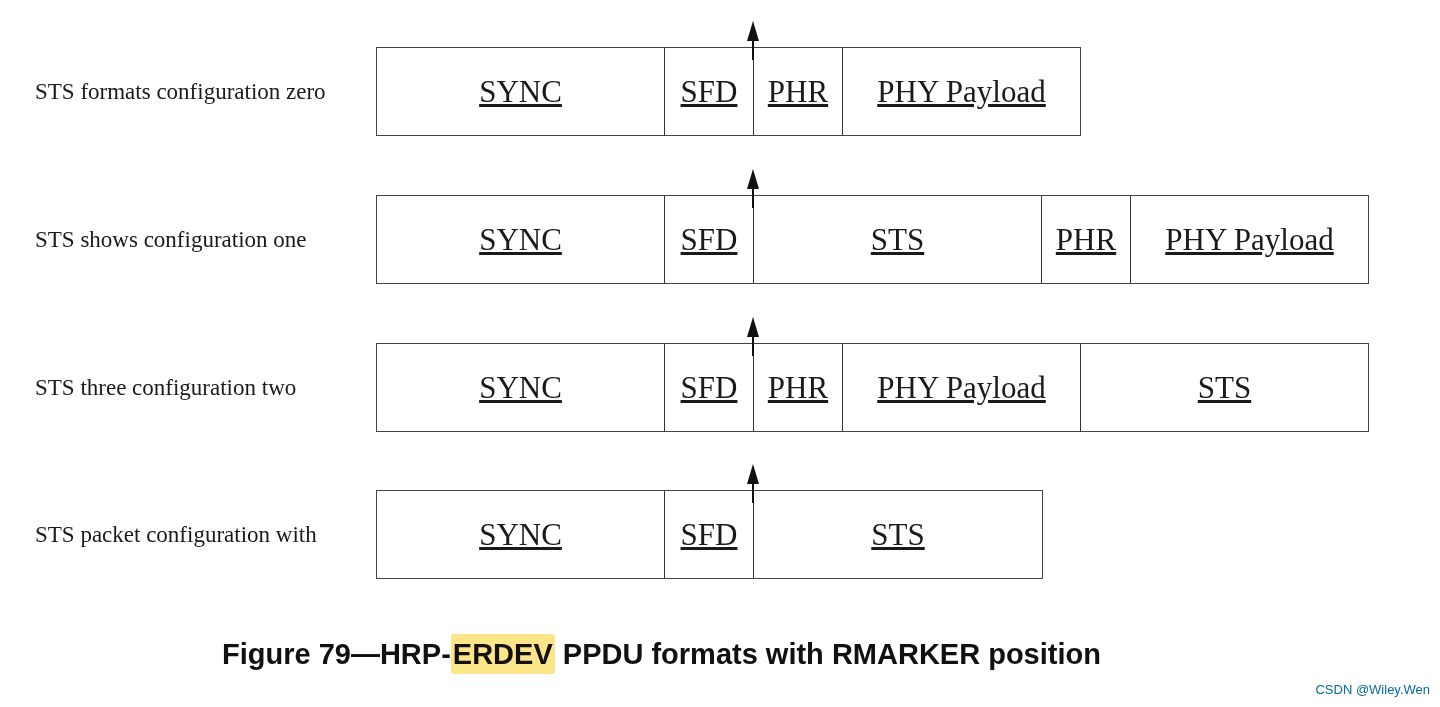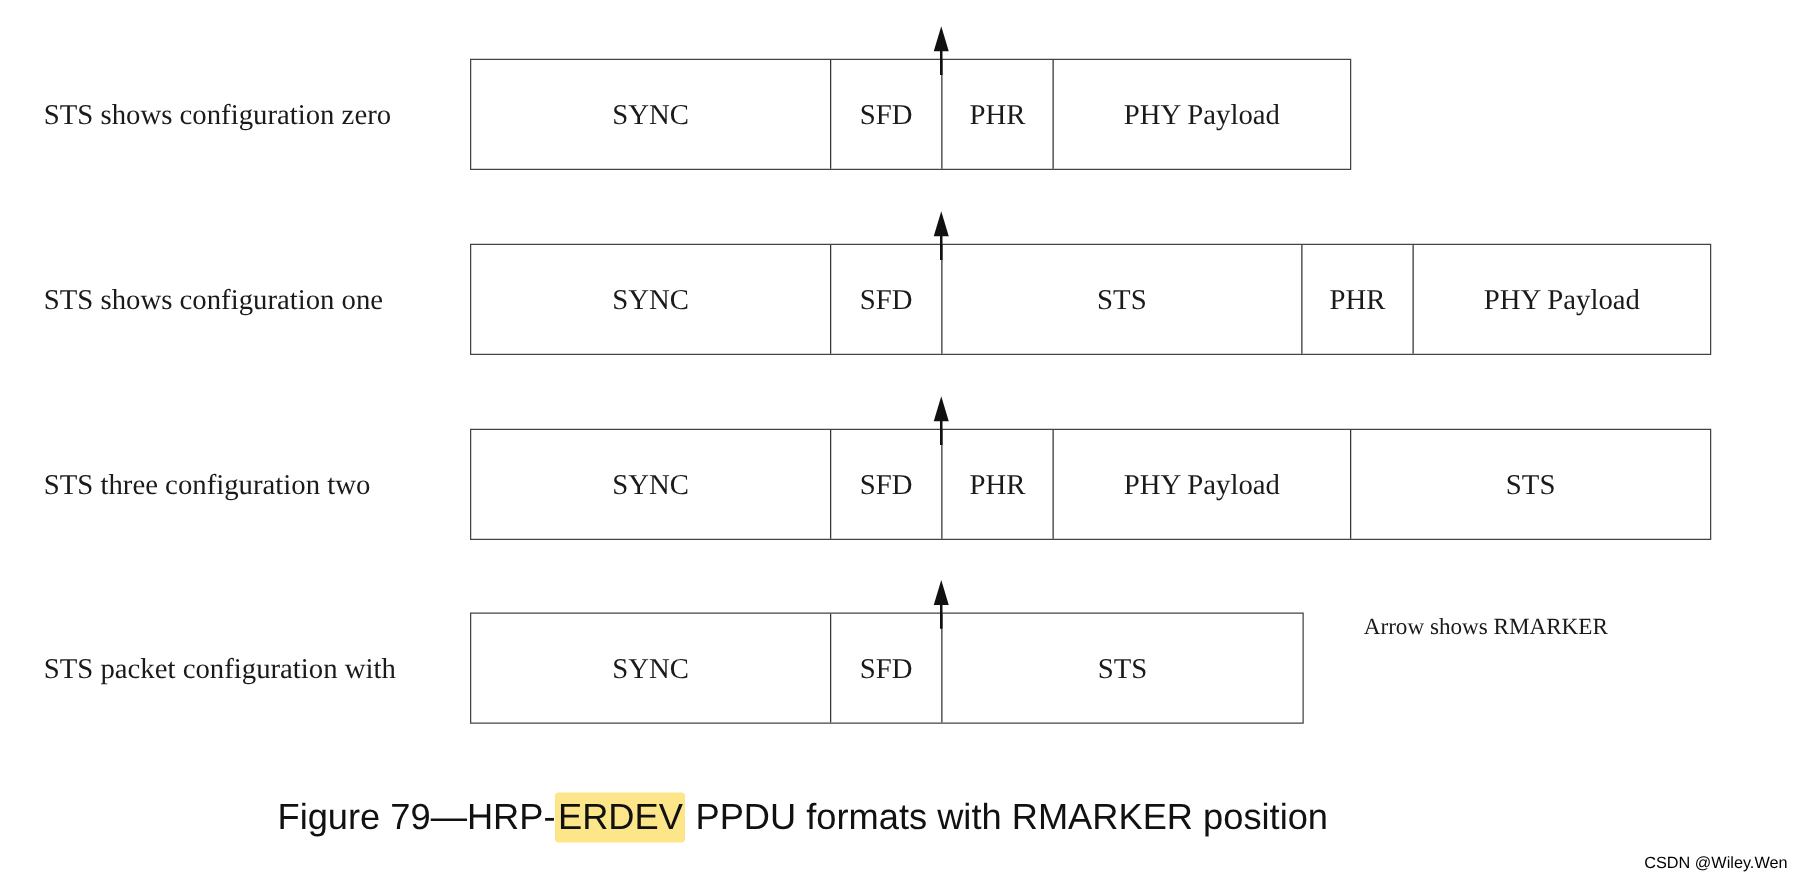--- a/index.html
+++ b/index.html
@@ -1,32 +1,32 @@
 <!DOCTYPE html>
 <html><head>
 <meta charset="utf-8">
 <style>
   html,body{margin:0;padding:0;background:#fff;}
   body{width:1440px;height:707px;position:relative;overflow:hidden;font-family:"Liberation Serif","DejaVu Serif",serif;color:#1a1a1a;}
   .row-label{position:absolute;left:35px;font-size:23px;white-space:nowrap;line-height:1;}
   .frame{position:absolute;height:89px;border:1.5px solid #444;box-sizing:border-box;display:flex;}
-  .field{height:100%;box-sizing:border-box;border-right:1.5px solid #333;display:flex;align-items:center;justify-content:center;font-size:23px;}
+  .field{height:100%;box-sizing:border-box;border-right:1.5px solid #333;display:flex;align-items:center;justify-content:center;font-size:31px;text-decoration:underline;}
   .field:last-child{border-right:none;}
   .arrow{position:absolute;width:2px;background:#111;}
   .arrowhead{position:absolute;width:0;height:0;border-left:6px solid transparent;border-right:6px solid transparent;border-bottom:20px solid #111;}
   .note{position:absolute;left:1091px;top:490px;font-size:18.5px;line-height:25px;}
-  .caption{position:absolute;left:222px;top:638px;font-family:"Liberation Sans","DejaVu Sans",sans-serif;font-weight:normal;font-size:29px;white-space:nowrap;color:#111;}
+  .caption{position:absolute;left:222px;top:638px;font-family:"Liberation Sans","DejaVu Sans",sans-serif;font-weight:bold;font-size:29px;white-space:nowrap;color:#111;}
   .hl{background:#fde58a;border-radius:3px;padding:4px 2px;}
-  .watermark{position:absolute;right:10px;top:682px;font-family:"Liberation Sans","DejaVu Sans",sans-serif;font-size:13px;color:#000000;}
+  .watermark{position:absolute;right:10px;top:682px;font-family:"Liberation Sans","DejaVu Sans",sans-serif;font-size:13px;color:#0369a1;}
 </style>
 </head>
 <body>
 
 <div id="diagram">
-    <div class="row-label" style="top: 80px;">STS shows configuration zero</div>
+    <div class="row-label" style="top: 80px;">STS formats configuration zero</div>
     <div class="frame" style="left: 376px; top: 47px;">
       <div class="field" style="width: 288px;">SYNC</div>
       <div class="field" style="width: 89px;">SFD</div>
       <div class="field" style="width: 89px;">PHR</div>
       <div class="field" style="width: 237px;">PHY Payload</div>
     </div>
     <div class="arrow" style="left: 752px; top: 32px; height: 28px;"></div>
     <div class="arrowhead" style="left: 747px; top: 21px;"></div>
     <div class="row-label" style="top: 228px;">STS shows configuration one</div>
     <div class="frame" style="left: 376px; top: 195px;">
@@ -52,18 +52,17 @@
     <div class="frame" style="left: 376px; top: 490px;">
       <div class="field" style="width: 288px;">SYNC</div>
       <div class="field" style="width: 89px;">SFD</div>
       <div class="field" style="width: 288px;">STS</div>
     </div>
     <div class="arrow" style="left: 752px; top: 475px; height: 28px;"></div>
     <div class="arrowhead" style="left: 747px; top: 464px;"></div>
   </div>
 
 <div class="note">
-  <div>Arrow shows RMARKER</div>
 </div>
 
 <div class="caption"><span>Figure 79—HRP-</span><span class="hl">ERDEV</span><span> PPDU formats with RMARKER position</span></div>
 
 <div class="watermark">CSDN @Wiley.Wen</div>
 
 </body></html>

